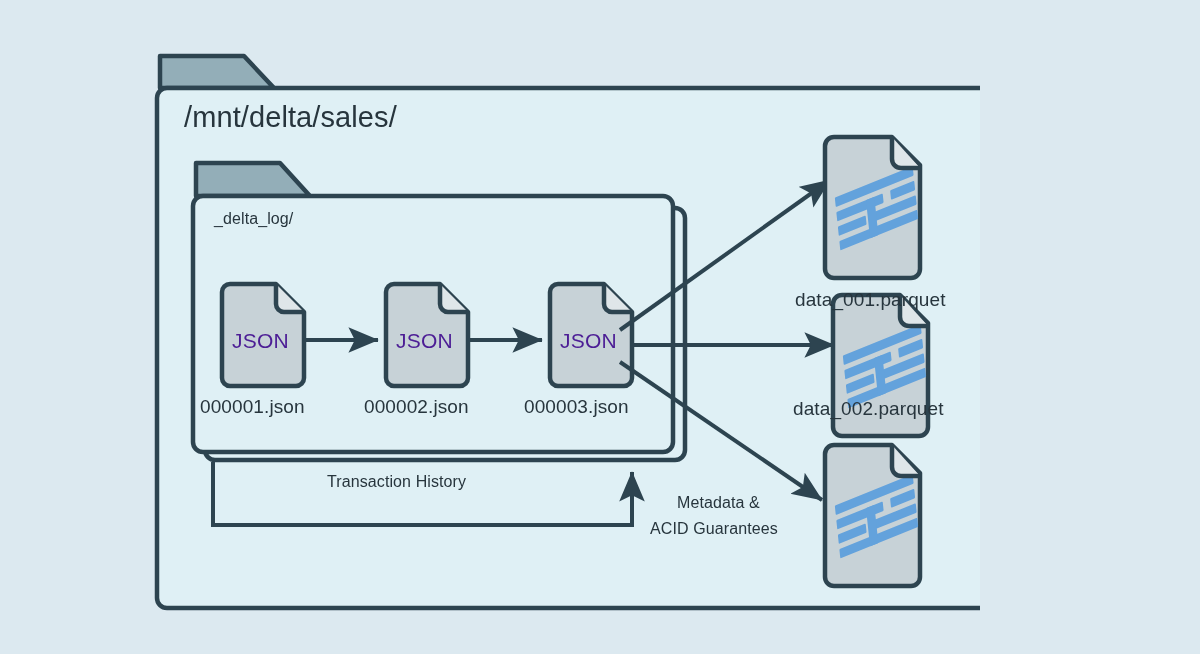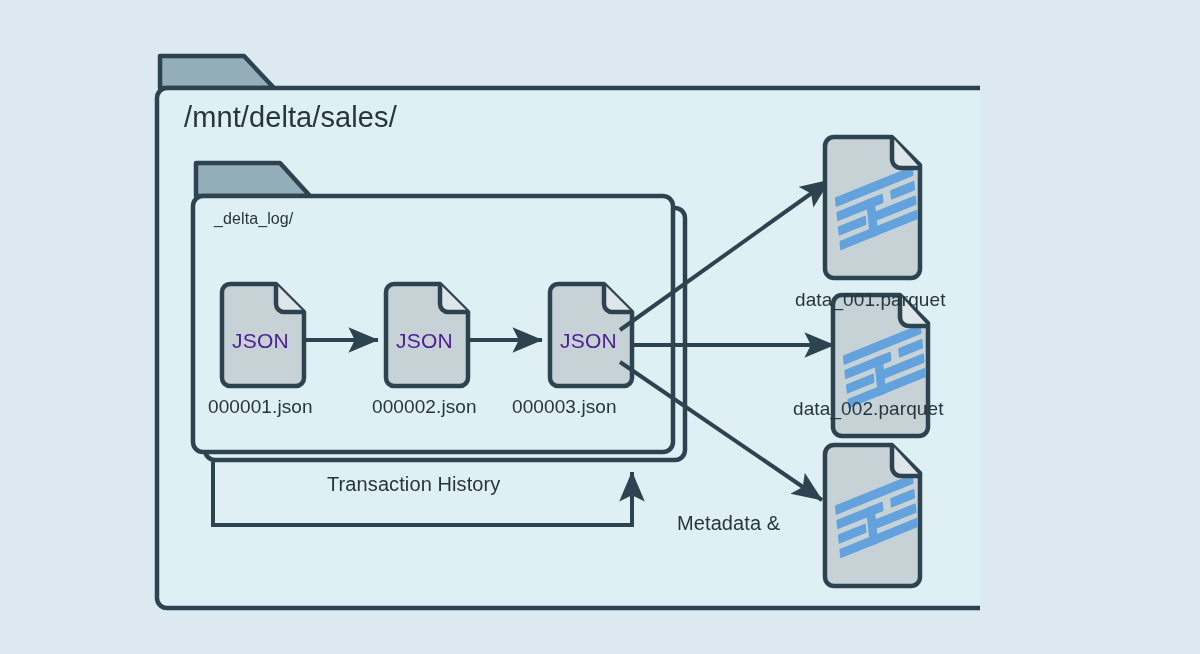--- a/index.html
+++ b/index.html
@@ -33,27 +33,26 @@
   .path-title {
     font-size: 29px;
     font-weight: 500;
   }
   .log-title {
     font-size: 16px;
     font-weight: 500;
   }
   .file-label {
     font-size: 19px;
-    margin-left: 8px;
   }
   .parquet-label {
     font-size: 19px;
   }
   .edge-label {
-    font-size: 20px;
+    font-size: 16px;
     text-align: center;
   }
   .json-glyph {
     position: absolute;
     font-size: 21px;
     color: #4c1d95;
     letter-spacing: 0.2px;
   }
 </style>
 </head>
@@ -179,22 +178,23 @@
   <div class="txt path-title" style="left:184px; top:101px;">/mnt/delta/sales/</div>
 
   <div class="txt log-title" style="left:214px; top:210px;">_delta_log/</div>
 
   <div class="json-glyph" style="left:232px; top:329px;">JSON</div>
   <div class="json-glyph" style="left:396px; top:329px;">JSON</div>
   <div class="json-glyph" style="left:560px; top:329px;">JSON</div>
 
   <div class="txt file-label" style="left:200px; top:396px;">000001.json</div>
   <div class="txt file-label" style="left:364px; top:396px;text-align:right;">000002.json</div>
-  <div class="txt file-label" style="left:504px; top:396px;">000003.json</div>
+  <div class="txt file-label" style="left:524px; top:396px;">000003.json</div>
 
   <div class="txt parquet-label" style="left:795px; top:245px;margin-top:44px;">data_001.parquet</div>
   <div class="txt parquet-label" style="left:793px; top:398px;text-align:right;">data_002.parquet</div>
 
   <div class="txt edge-label" style="left:327px; top:473px;">Transaction History</div>
 
-  <div class="txt edge-label" style="left:677px; top:512px;">Metadata &amp;</div>
+  <div class="txt edge-label" style="left:677px; top:494px;">Metadata &amp;</div>
+  <div class="txt edge-label" style="left:650px; top:520px;">ACID Guarantees</div>
 
 </div>
 
 </body></html>

